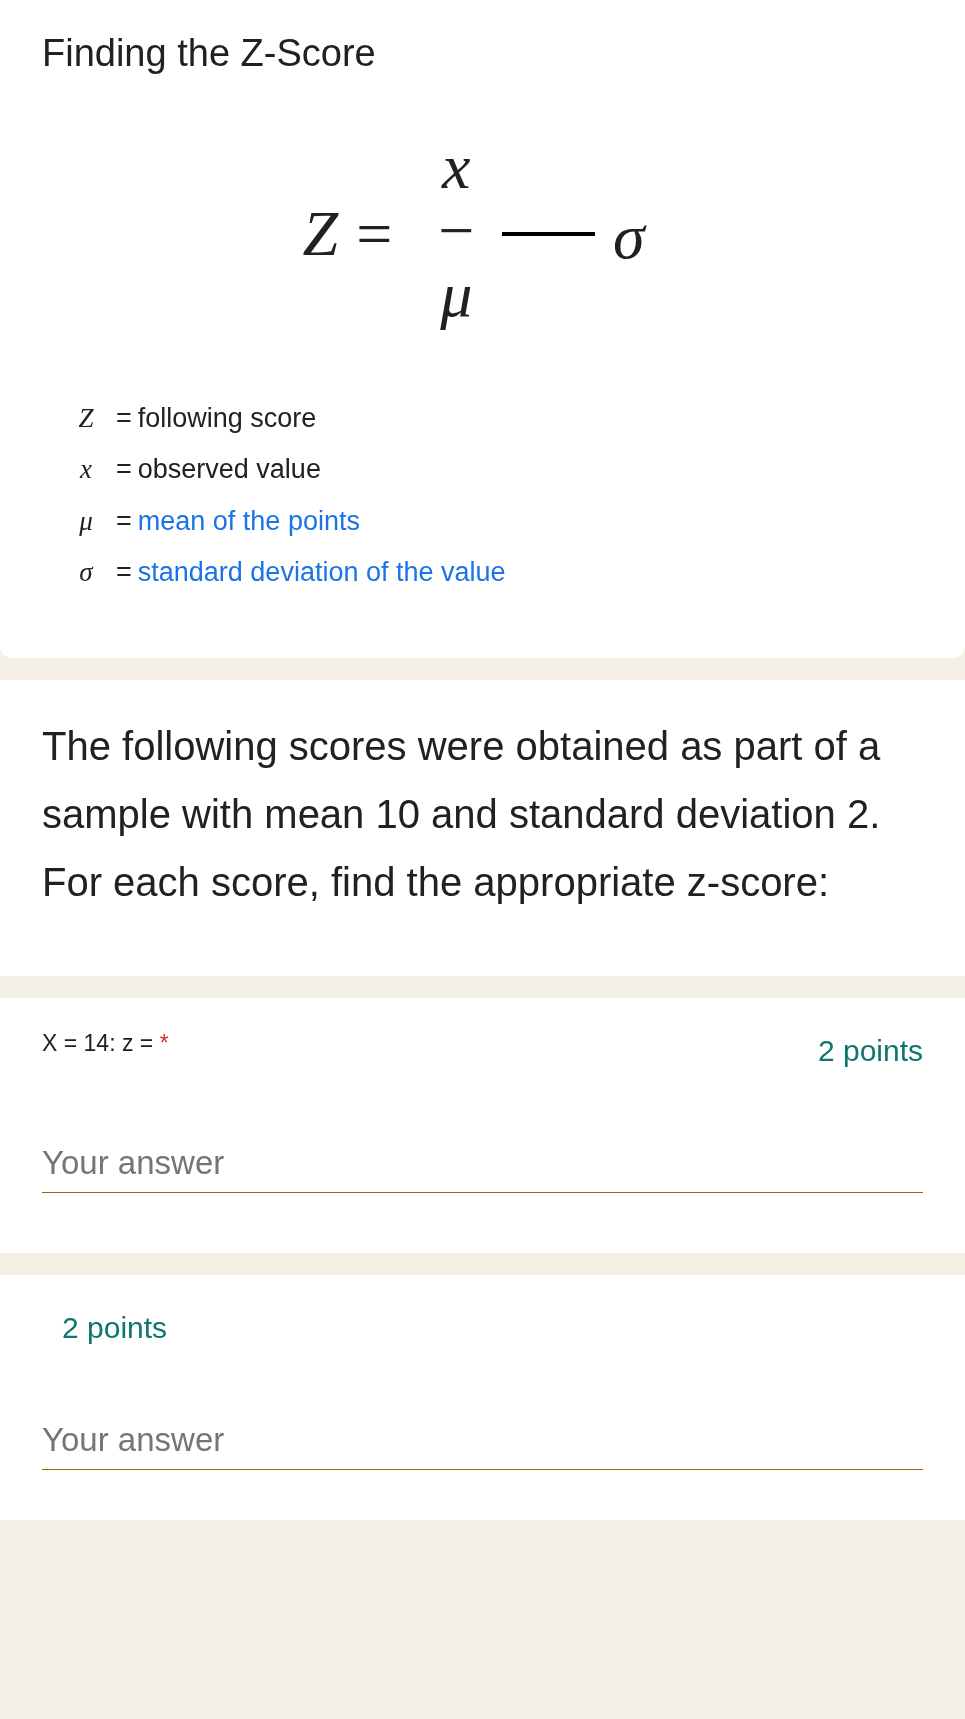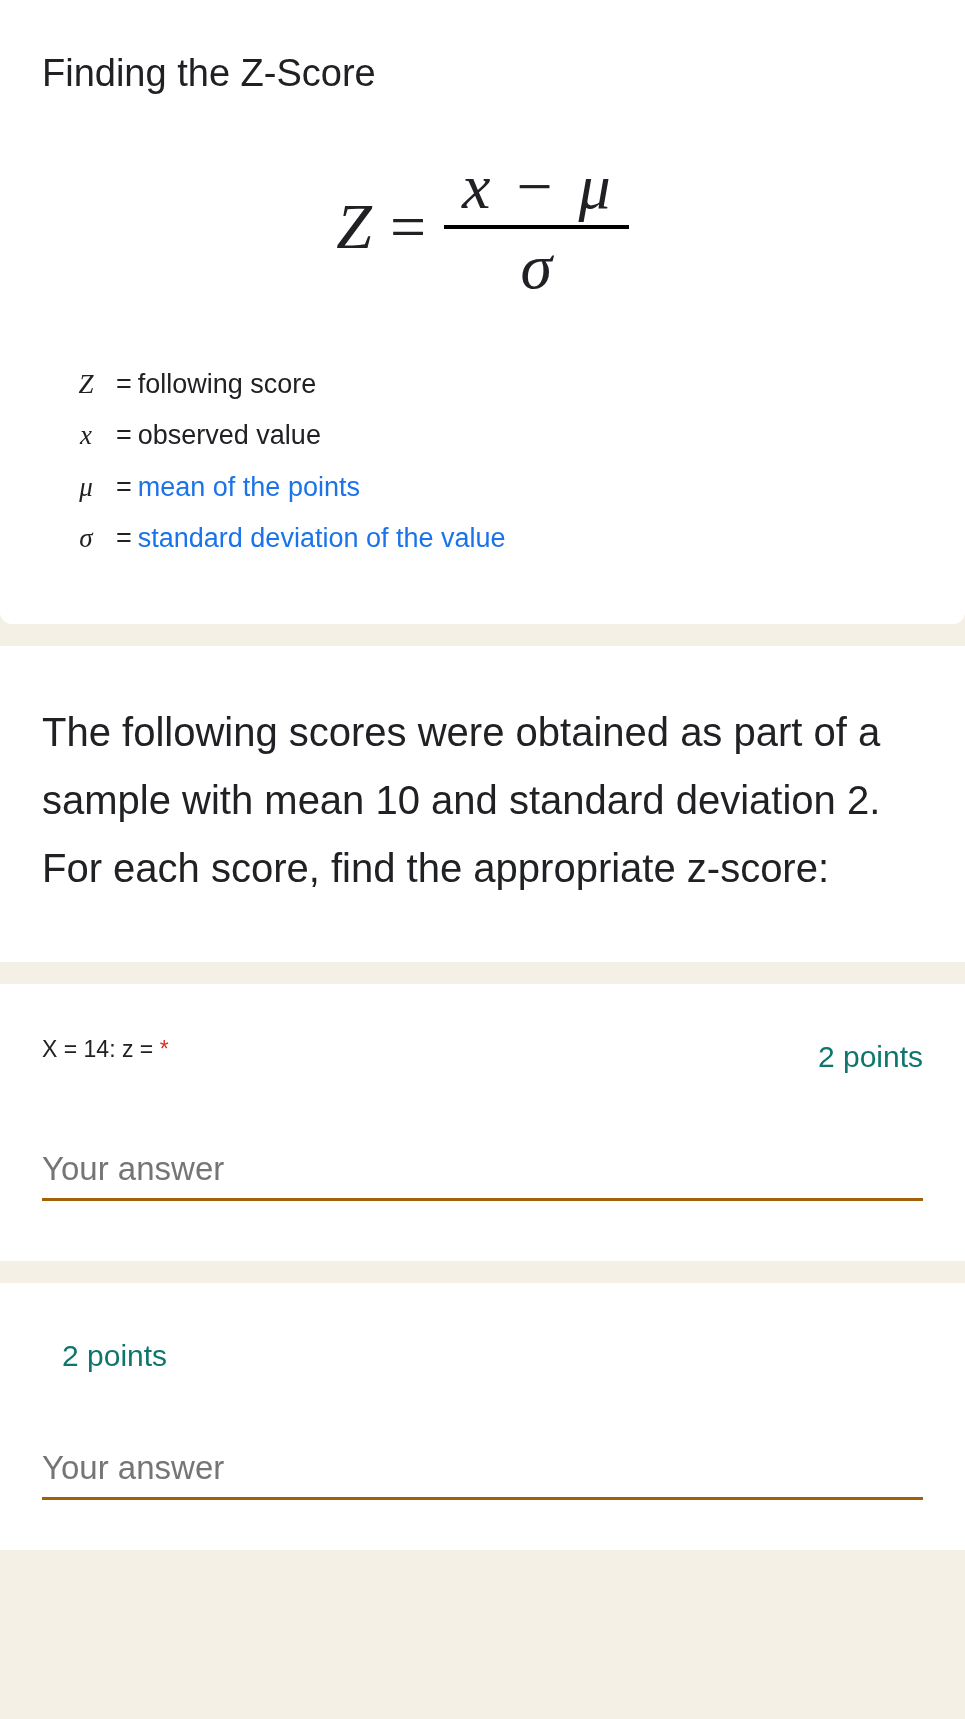--- a/index.html
+++ b/index.html
@@ -5,21 +5,21 @@
   * { box-sizing: border-box; margin: 0; padding: 0; }
   body {
     font-family: Arial, Helvetica, sans-serif;
     background: #f5f0e6;
     width: 965px;
     color: #202124;
   }
   .card {
     background: #fff;
     border-radius: 0 0 12px 12px;
-    padding: 52px 42px 60px 42px;
+    padding: 32px 42px 60px 42px;
     margin-bottom: 22px;
   }
   .card + .card { border-radius: 0; }
   .section-title {
     font-size: 38px;
     font-weight: 400;
     margin-bottom: 60px;
   }
   .formula-wrap {
     text-align: center;
@@ -28,21 +28,21 @@
   .formula {
     display: inline-flex;
     align-items: center;
     font-family: "Times New Roman", serif;
     font-size: 64px;
     font-style: italic;
   }
   .formula .eq { margin: 0 18px; font-style: normal; }
   .frac {
     display: inline-flex;
-    flex-direction: column;
+    flex-direction: row;
     align-items: center;
     line-height: 1;
   }
   .frac .num { padding: 0 18px 6px 18px; }
   .frac .bar { width: 100%; border-top: 4px solid #000; }
   .frac .den { padding: 6px 18px 0 18px; }
   .minus { font-style: normal; margin: 0 10px; }
   .legend {
     font-size: 27px;
     line-height: 1.9;
@@ -76,21 +76,21 @@
   .points {
     font-size: 30px;
     color: #0f766e;
     white-space: nowrap;
     margin-left: 20px;
     margin-top: 4px;
   }
   .answer-input {
     width: 100%;
     border: none;
-    border-bottom: 3px solid #a16207;
+    border-bottom: 1px solid #a16207;
     font-size: 33px;
     padding: 6px 0 10px 0;
     outline: none;
     color: #202124;
     background: transparent;
   }
   .answer-input::placeholder { color: #757575; }
   .card.last { margin-bottom: 0; padding-bottom: 50px; }
 </style>
 </head>

